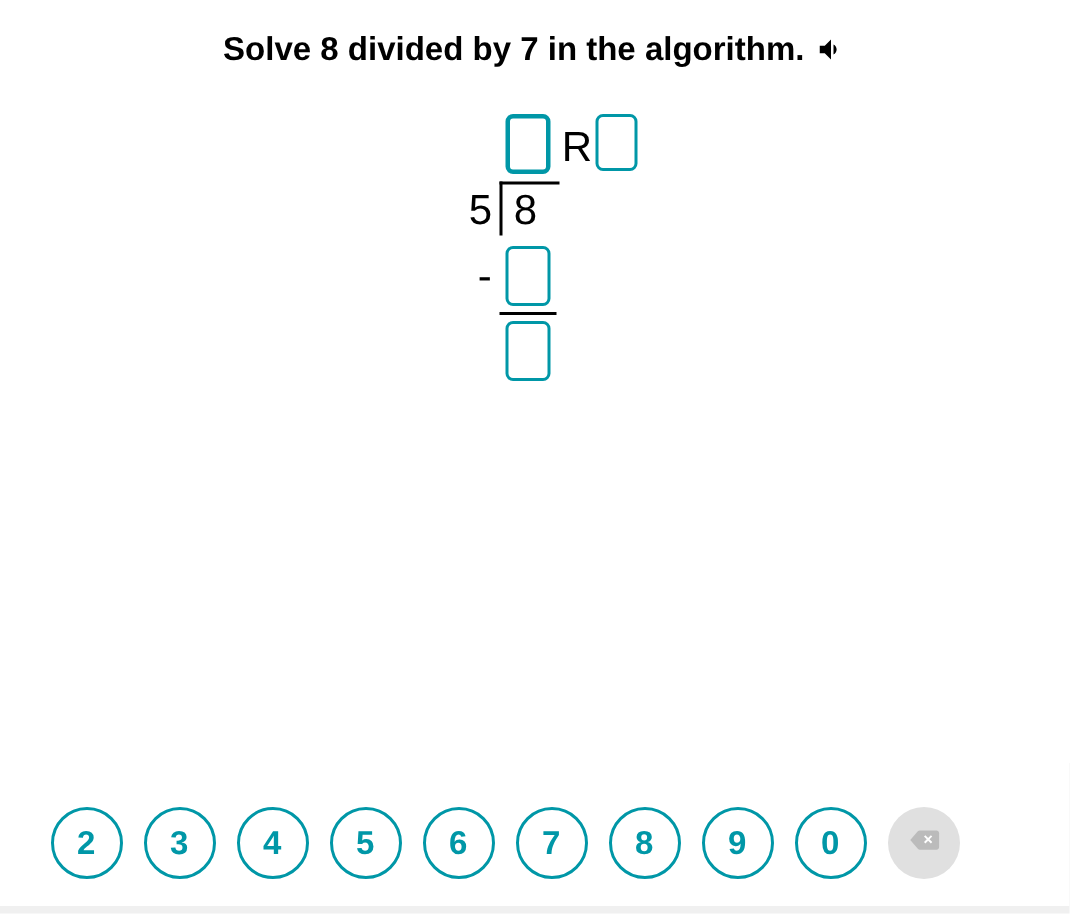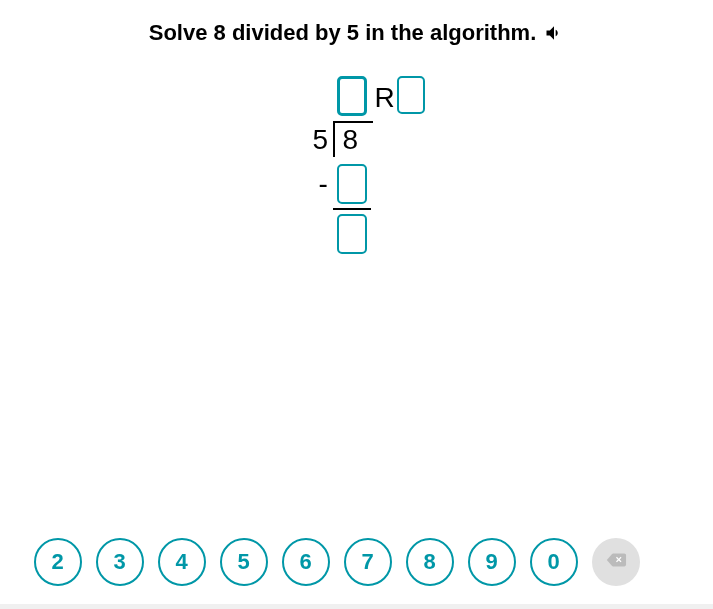--- a/index.html
+++ b/index.html
@@ -120,21 +120,21 @@
     }
     .num-button.edge {
       margin-left: -40px;
     }
   </style>
 </head>
 <body>
 
 <div class="content-area">
   <div class="question-row">
-    <span class="question-text">Solve 8 divided by 5 in the algorithm.</span>
+    <span class="question-text">Solve 8 divided by 7 in the algorithm.</span>
     <span class="speaker-icon">
       <svg viewBox="0 0 24 24" width="20" height="20" fill="#000">
         <path d="M3 9v6h4l5 5V4L7 9H3zm13.5 3c0-1.77-1.02-3.29-2.5-4.03v8.05c1.48-.73 2.5-2.25 2.5-4.02z"></path>
       </svg>
     </span>
   </div>
 
   <div class="division-container">
 
     <div class="input-box active" style="left:80px; top:0px;"></div>

